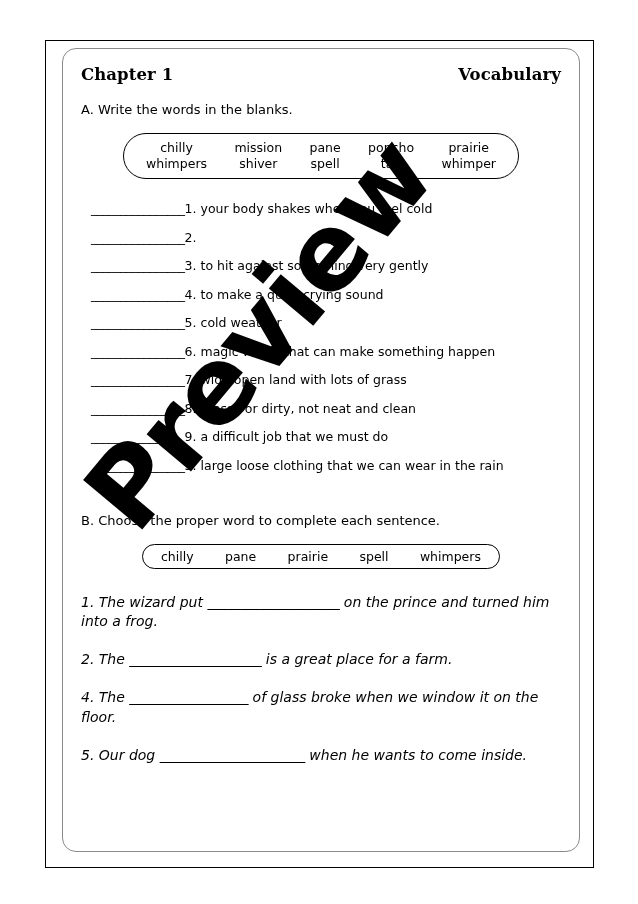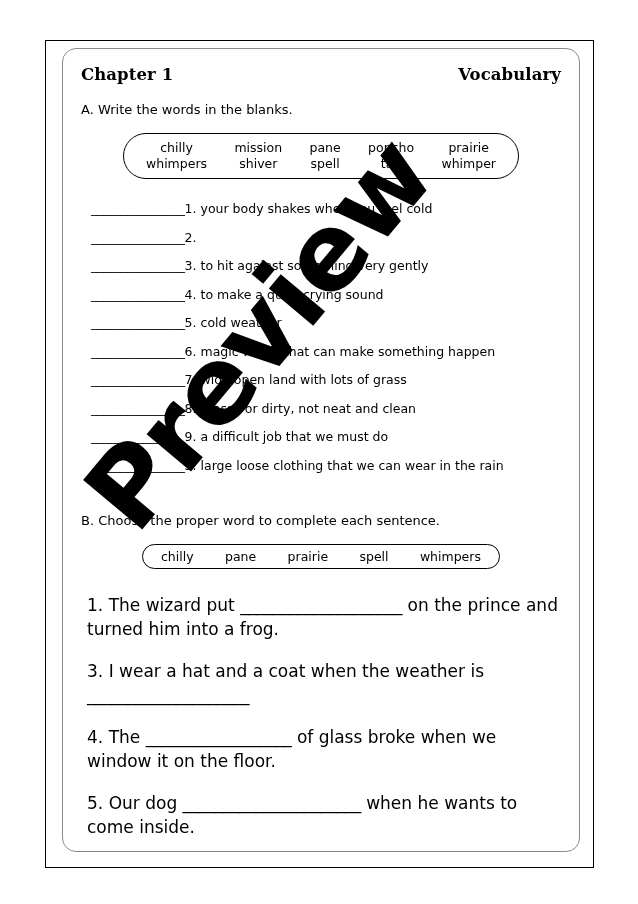--- a/index.html
+++ b/index.html
@@ -120,23 +120,24 @@
   }
 
   
   .section-b {
     margin-top: 40px;
   }
   .sentences {
     margin-top: 24px;
   }
   .sentence {
-    font-size: 17px;
+    font-size: 14px;
     line-height: 1.42;
-    margin: 0 0 18px 8px;
+    margin: 0 0 18px 2px;
+    font-style: italic;
   }
   .sentence .blank {
     letter-spacing: -0.4px;
   }
 
   
   .watermark {
     position: absolute;
     left: 108px;
     top: 452px;
@@ -252,24 +253,24 @@
       </div>
 
       <div class="sentences">
         <div class="sentence">
           <span>1.</span>
           <span>The wizard put</span>
           <span class="blank">____________________</span>
           <span>on the prince and turned him into a frog.</span>
         </div>
         <div class="sentence">
-          <span>3.</span>
-          <span>I wear a hat and a coat when the weather is</span>
+          <span>2.</span>
+          <span>The</span>
           <span class="blank">____________________</span>
-          <span></span>
+          <span>is a great place for a farm.</span>
         </div>
         <div class="sentence">
           <span>4.</span>
           <span>The</span>
           <span class="blank">__________________</span>
           <span>of glass broke when we window it on the floor.</span>
         </div>
         <div class="sentence">
           <span>5.</span>
           <span>Our dog</span>

